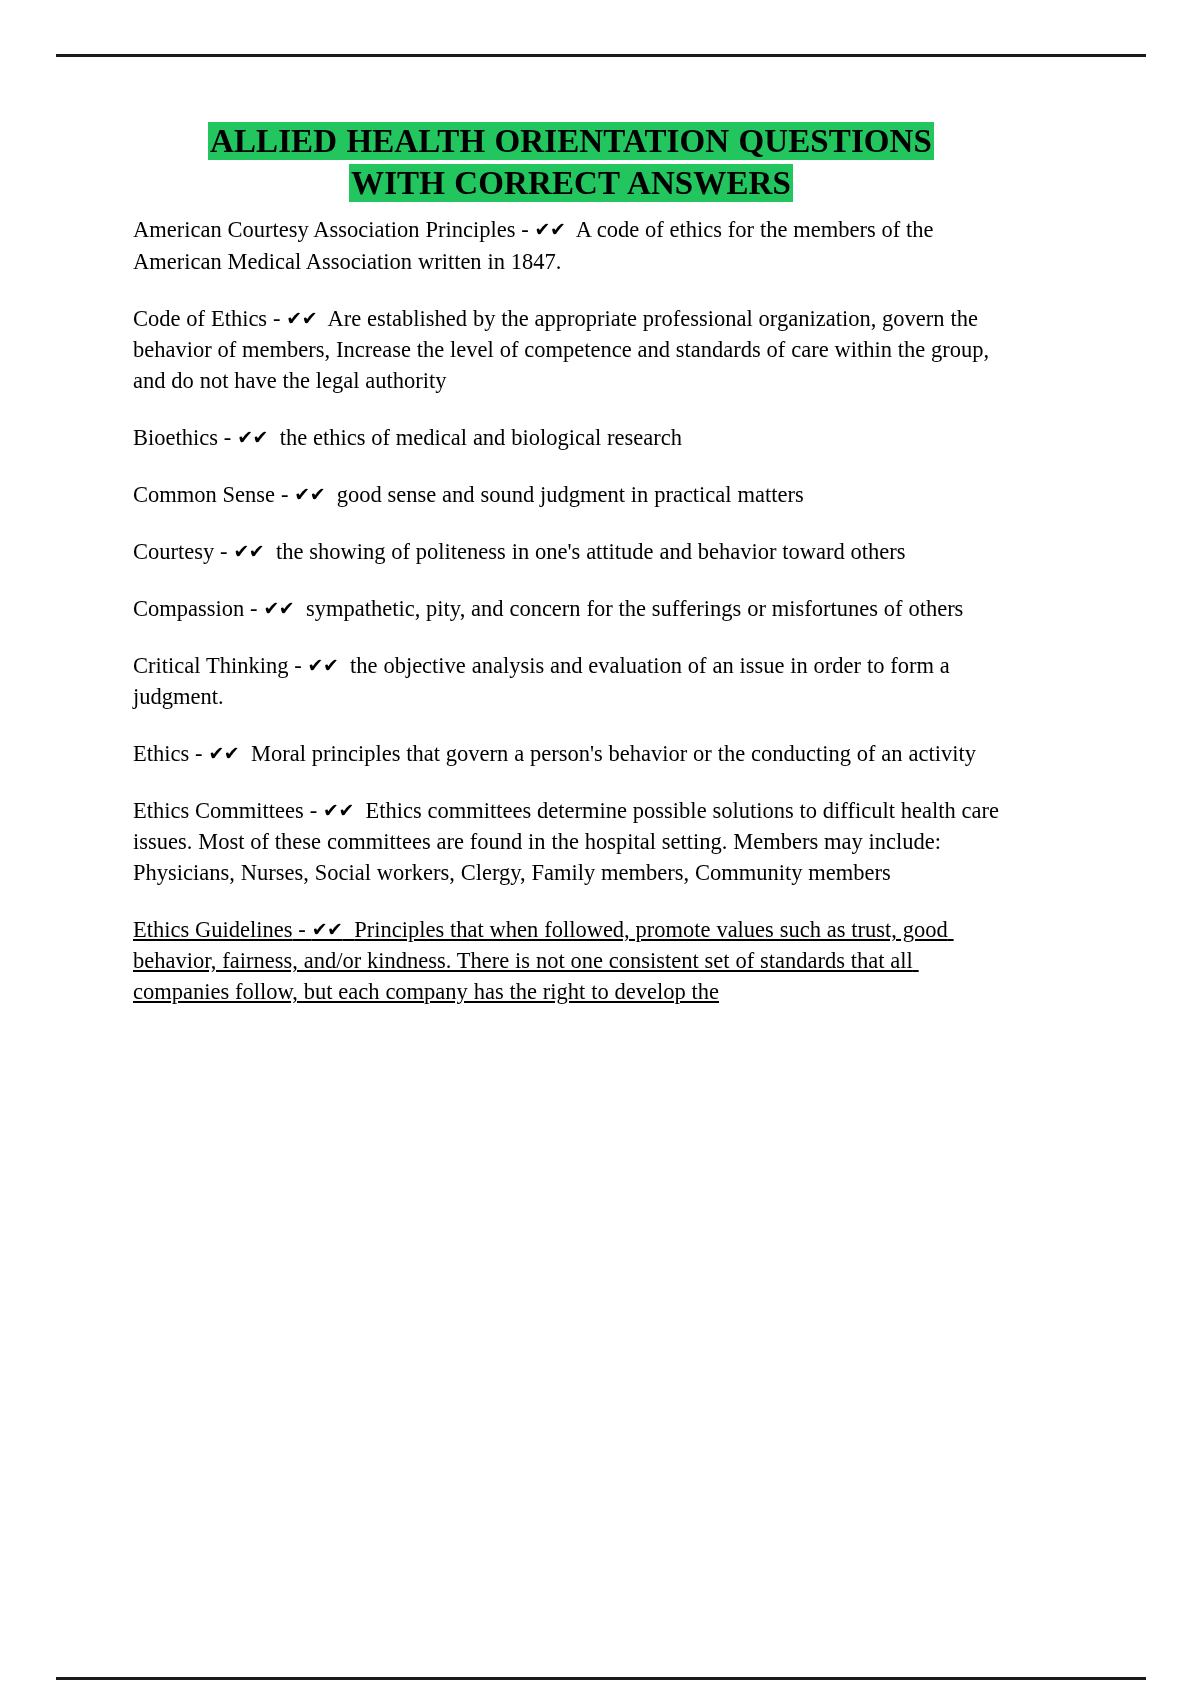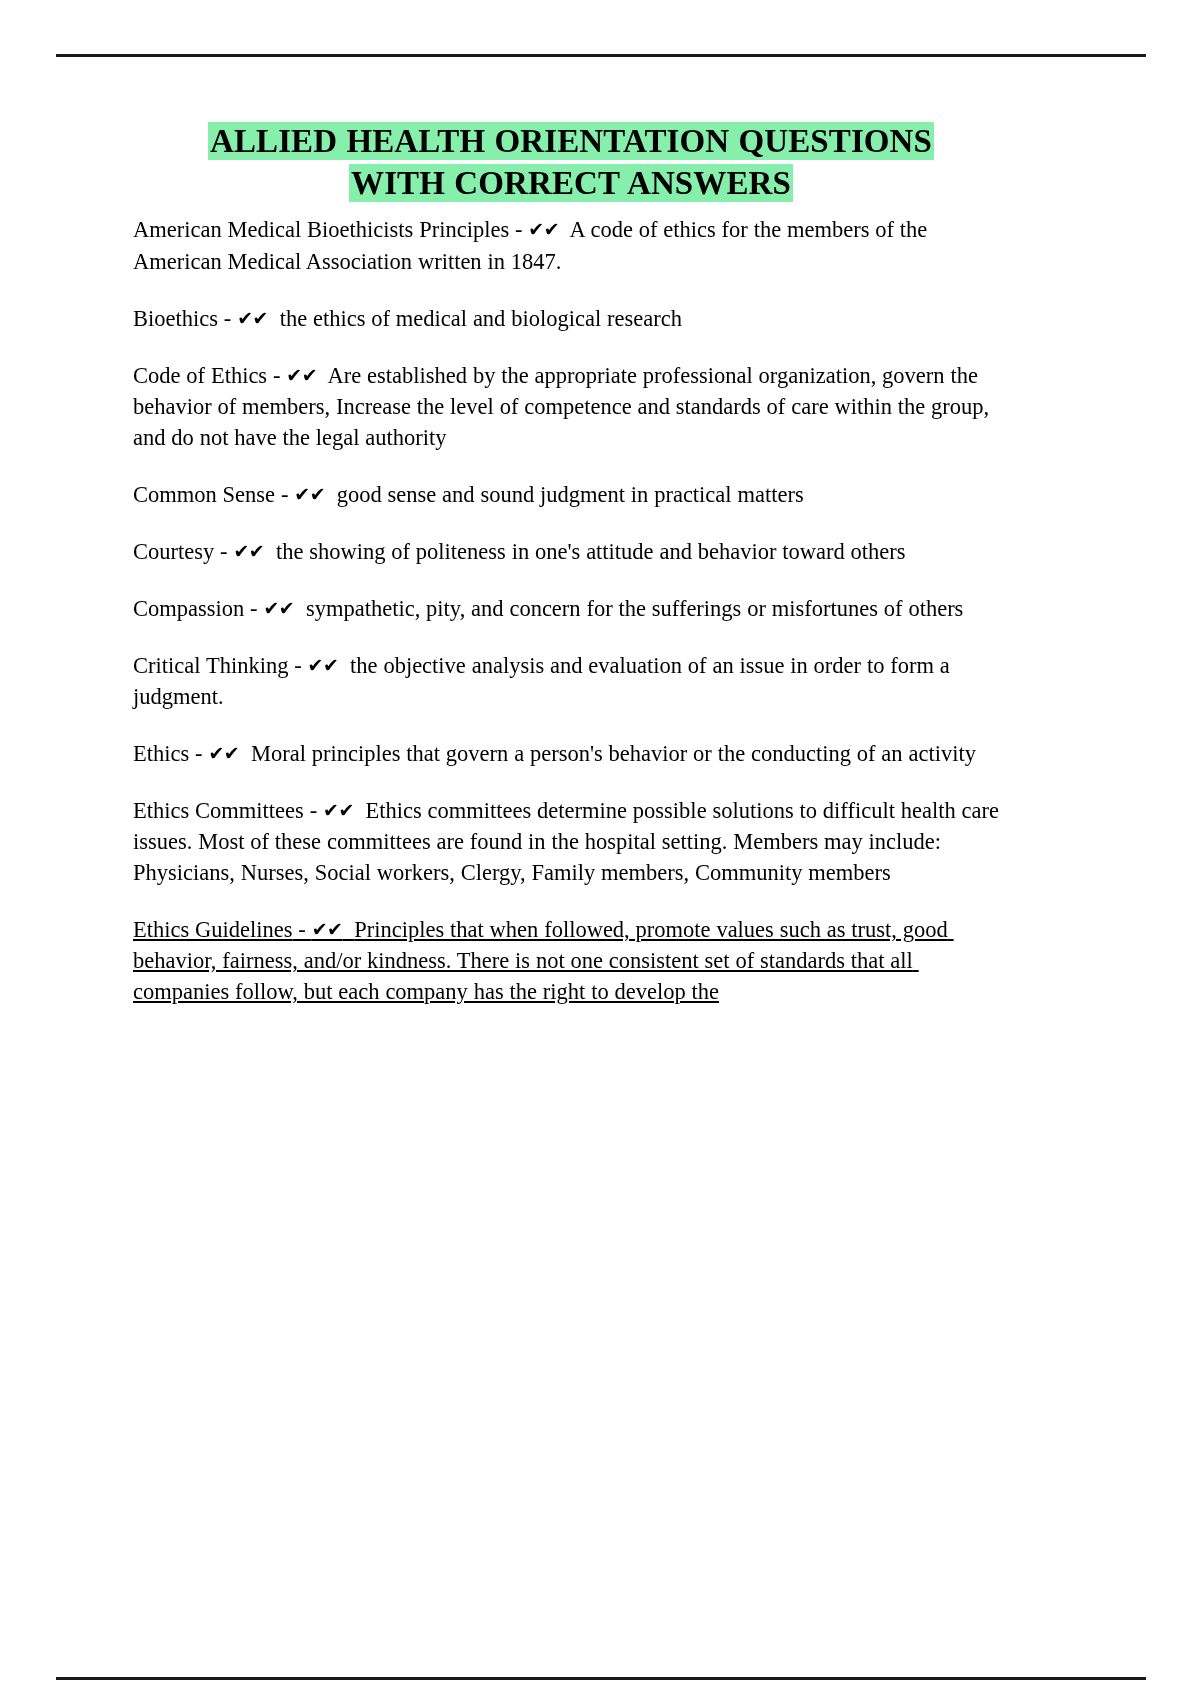--- a/index.html
+++ b/index.html
@@ -48,21 +48,21 @@
     padding: 0;
     text-align: center;
     font-family: "Liberation Serif", "DejaVu Serif", serif;
     font-weight: bold;
     font-size: 33px;
     line-height: 1.28;
     letter-spacing: 0.1px;
     word-spacing: 1px;
   }
   .doc-title .hl {
-    background-color: #86efac;
+    background-color: #22c55e;
     box-decoration-break: clone;
     -webkit-box-decoration-break: clone;
     padding: 1px 2px;
   }
 
   
   .entry {
     margin: 0 0 26px 0;
     font-size: 22.5px;
     line-height: 1.38;
@@ -93,23 +93,23 @@
   <div class="rule rule-top"></div>
 
   <div class="content">
 
     <h1 class="doc-title">
       <span class="hl">ALLIED HEALTH ORIENTATION QUESTIONS</span><br>
       <span class="hl">WITH CORRECT ANSWERS</span>
     </h1>
 
     <div id="entries-container">
-        <p class="entry"><span class="term">American Medical Bioethicists Principles</span><span class="sep-dash"> - </span><span class="checks">✔✔</span><span class="sep-dash">  </span><span class="answer">A code of ethics for the members of the American Medical Association written in 1847.</span></p>
+        <p class="entry"><span class="term">American Courtesy Association Principles</span><span class="sep-dash"> - </span><span class="checks">✔✔</span><span class="sep-dash">  </span><span class="answer">A code of ethics for the members of the American Medical Association written in 1847.</span></p>
+        <p class="entry"><span class="term">Code of Ethics</span><span class="sep-dash"> - </span><span class="checks">✔✔</span><span class="sep-dash">  </span><span class="answer">Are established by the appropriate professional organization, govern the behavior of members, Increase the level of competence and standards of care within the group, and do not have the legal authority</span></p>
         <p class="entry"><span class="term">Bioethics</span><span class="sep-dash"> - </span><span class="checks">✔✔</span><span class="sep-dash">  </span><span class="answer">the ethics of medical and biological research</span></p>
-        <p class="entry"><span class="term">Code of Ethics</span><span class="sep-dash"> - </span><span class="checks">✔✔</span><span class="sep-dash">  </span><span class="answer">Are established by the appropriate professional organization, govern the behavior of members, Increase the level of competence and standards of care within the group, and do not have the legal authority</span></p>
         <p class="entry"><span class="term">Common Sense</span><span class="sep-dash"> - </span><span class="checks">✔✔</span><span class="sep-dash">  </span><span class="answer">good sense and sound judgment in practical matters</span></p>
         <p class="entry"><span class="term">Courtesy</span><span class="sep-dash"> - </span><span class="checks">✔✔</span><span class="sep-dash">  </span><span class="answer">the showing of politeness in one's attitude and behavior toward others</span></p>
         <p class="entry"><span class="term">Compassion</span><span class="sep-dash"> - </span><span class="checks">✔✔</span><span class="sep-dash">  </span><span class="answer">sympathetic, pity, and concern for the sufferings or misfortunes of others</span></p>
         <p class="entry"><span class="term">Critical Thinking</span><span class="sep-dash"> - </span><span class="checks">✔✔</span><span class="sep-dash">  </span><span class="answer">the objective analysis and evaluation of an issue in order to form a judgment.</span></p>
         <p class="entry"><span class="term">Ethics</span><span class="sep-dash"> - </span><span class="checks">✔✔</span><span class="sep-dash">  </span><span class="answer">Moral principles that govern a person's behavior or the conducting of an activity</span></p>
         <p class="entry"><span class="term">Ethics Committees</span><span class="sep-dash"> - </span><span class="checks">✔✔</span><span class="sep-dash">  </span><span class="answer">Ethics committees determine possible solutions to difficult health care issues. Most of these committees are found in the hospital setting. Members may include: Physicians, Nurses, Social workers, Clergy, Family members, Community members</span></p>
         <p class="entry"><span class="term">Ethics Guidelines</span><span class="sep-dash"> - </span><span class="checks">✔✔</span><span class="sep-dash">  </span><span class="answer">Principles that when followed, promote values such as trust, good behavior, fairness, and/or kindness. There is not one consistent set of standards that all companies follow, but each company has the right to develop the</span></p>
       </div>
 
   </div>

